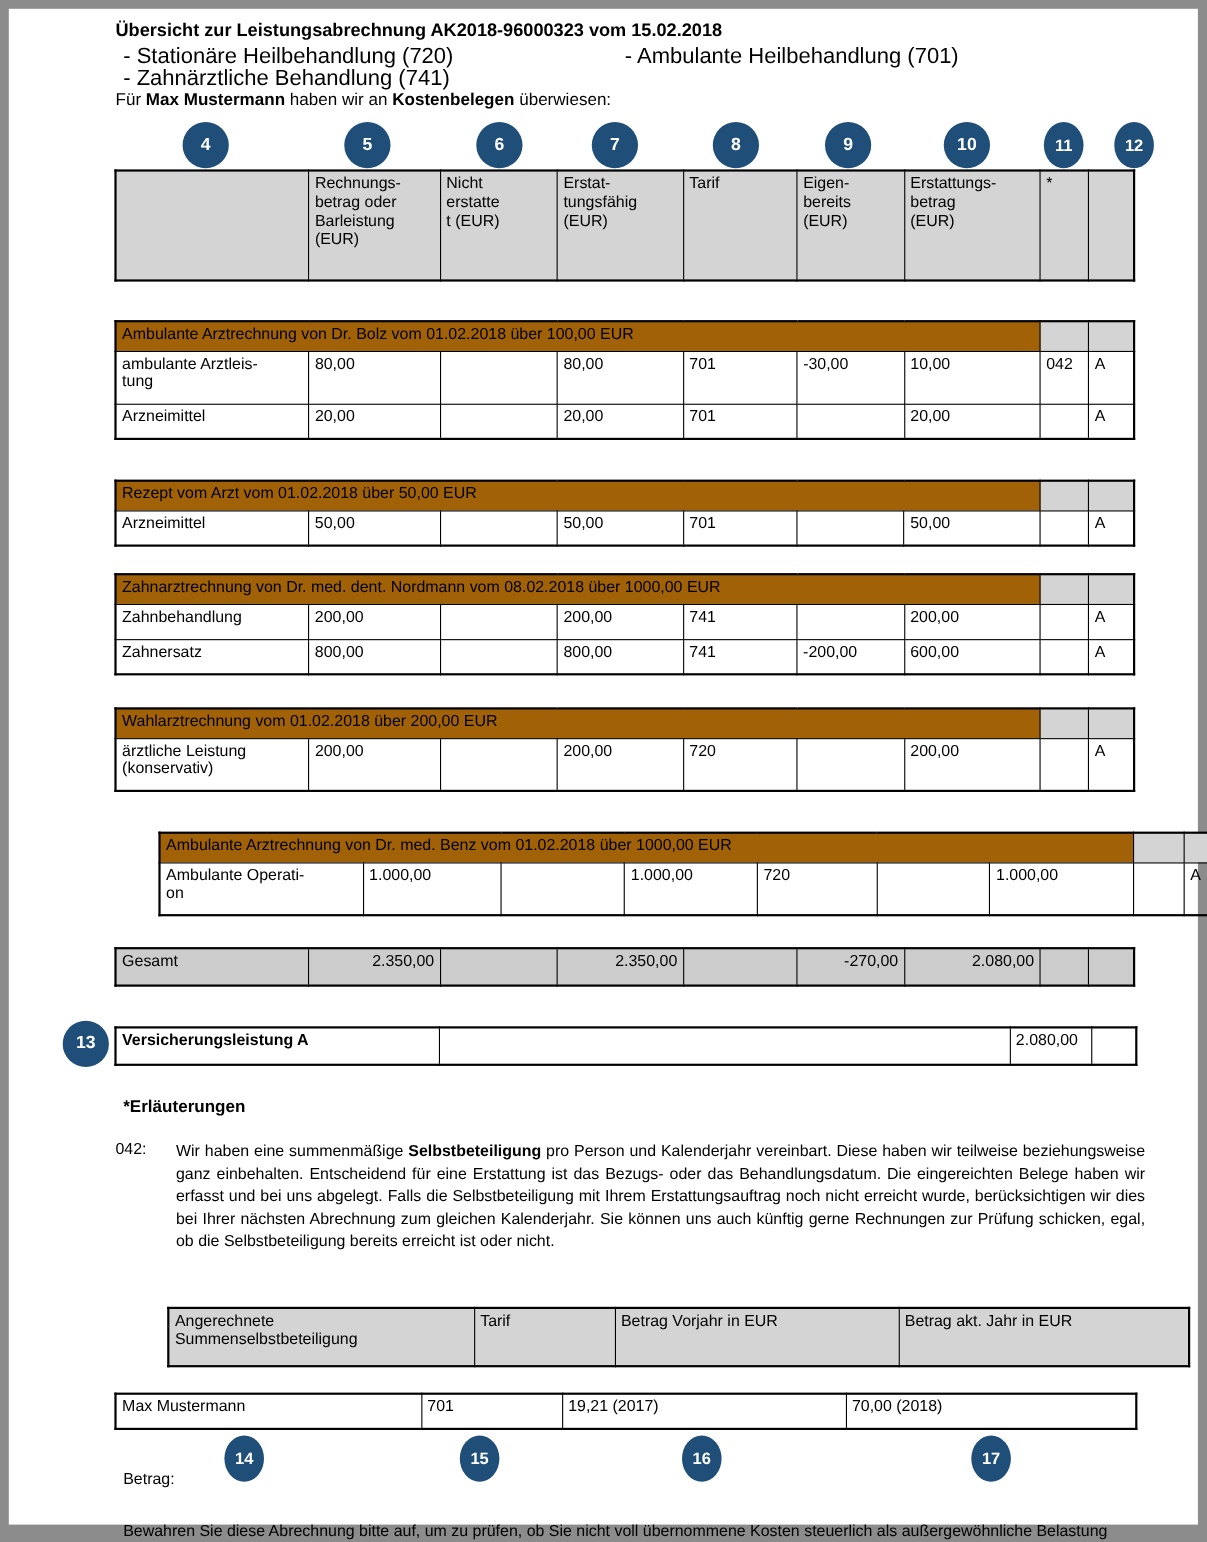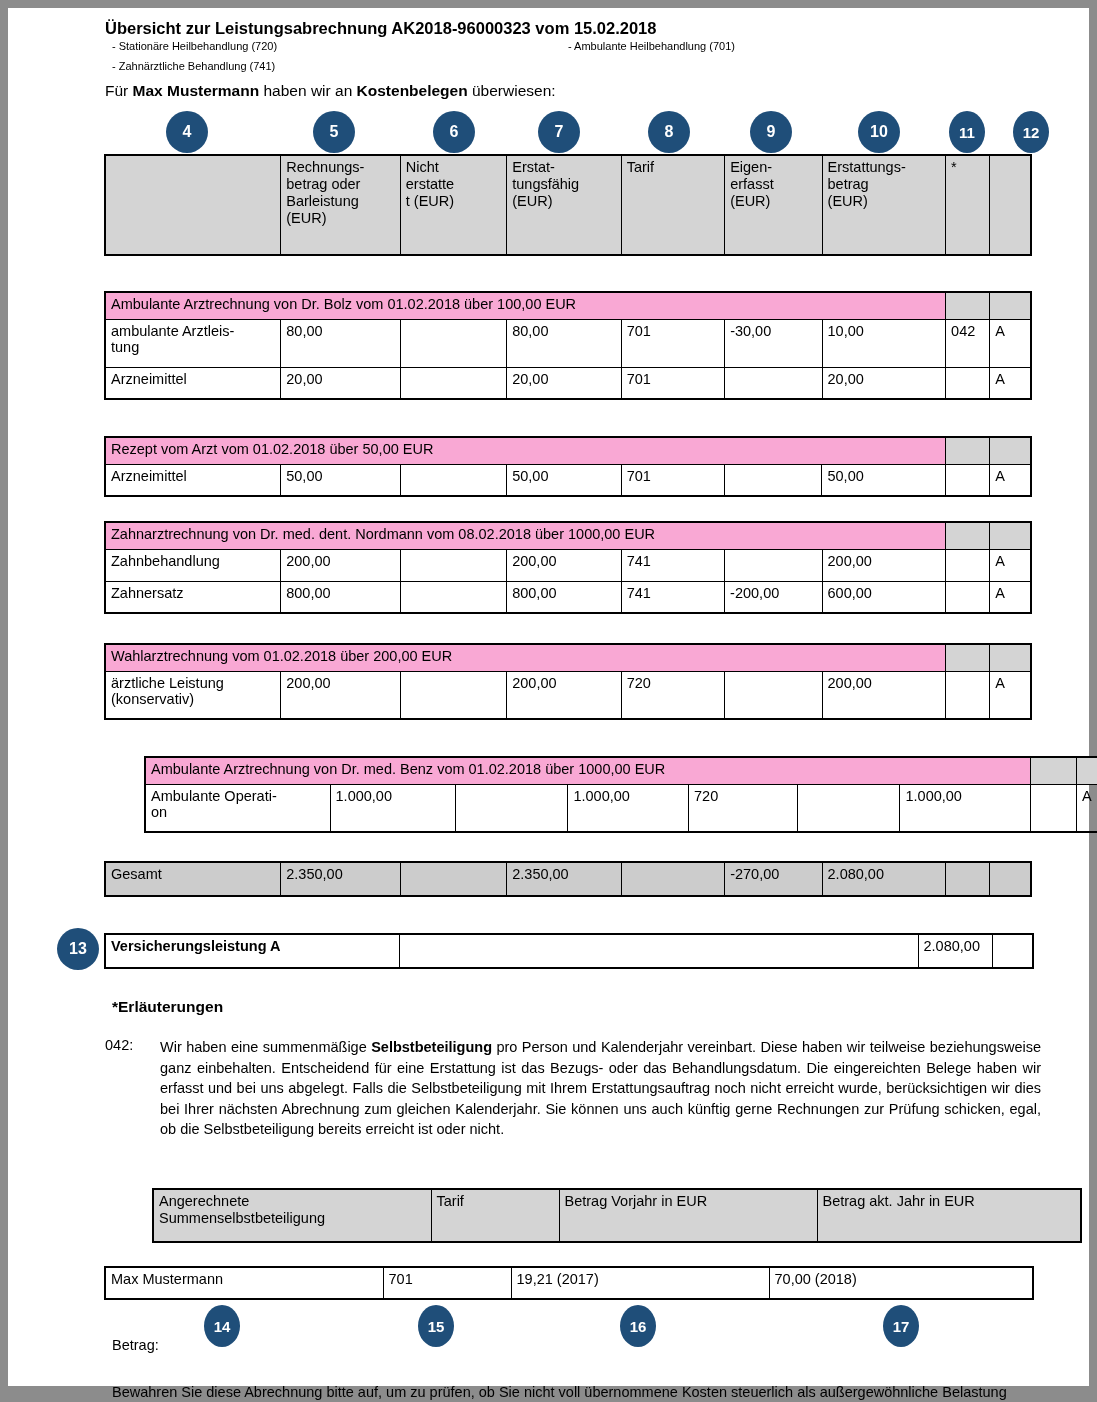--- a/index.html
+++ b/index.html
@@ -28,21 +28,21 @@
     position: absolute;
     left: 97px;
     top: 11px;
     font-size: 16.5px;
     font-weight: bold;
     color: #000;
     white-space: nowrap;
   }
   .tariff-line {
     position: absolute;
-    font-size: 11px;
+    font-size: 20px;
     color: #000;
     white-space: nowrap;
   }
   .tariff-a { left: 104px; top: 32px; }
   .tariff-b { left: 560px; top: 32px; text-align: right; }
   .tariff-c { left: 104px; top: 52px; }
 
   .intro {
     position: absolute;
     left: 97px;
@@ -95,27 +95,27 @@
     border: 2px solid #000;
   }
   .hdr-cell {
     background: #d4d4d4;
     font-weight: bold;
     font-size: 14.5px;
     line-height: 1.18;
   }
   .num { text-align: right; }
   .grp-title {
-    background: #f9a8d4;
+    background: #a16207;
     font-weight: bold;
     font-size: 14.5px;
   }
   .grp-blank { background: #d4d4d4; }
   .gesamt td { background: #cccccc; font-weight: bold; }
-  .gesamt td.num { font-weight: normal; }
+  .gesamt td.num { font-weight: normal; text-align: right; }
 
   
   .erl-title {
     position: absolute;
     left: 104px;
     top: 990px;
     font-size: 15.5px;
     font-weight: bold;
   }
   .erl-code {
@@ -205,21 +205,21 @@
       <th class="hdr-cell">
         <div>Erstat-</div>
         <div>tungsfähig</div>
         <div>(EUR)</div>
       </th>
       <th class="hdr-cell">
         <div>Tarif</div>
       </th>
       <th class="hdr-cell">
         <div>Eigen-</div>
-        <div>erfasst</div>
+        <div>bereits</div>
         <div>(EUR)</div>
       </th>
       <th class="hdr-cell">
         <div>Erstattungs-</div>
         <div>betrag</div>
         <div>(EUR)</div>
       </th>
       <th class="hdr-cell">
         <div>*</div>
       </th>

